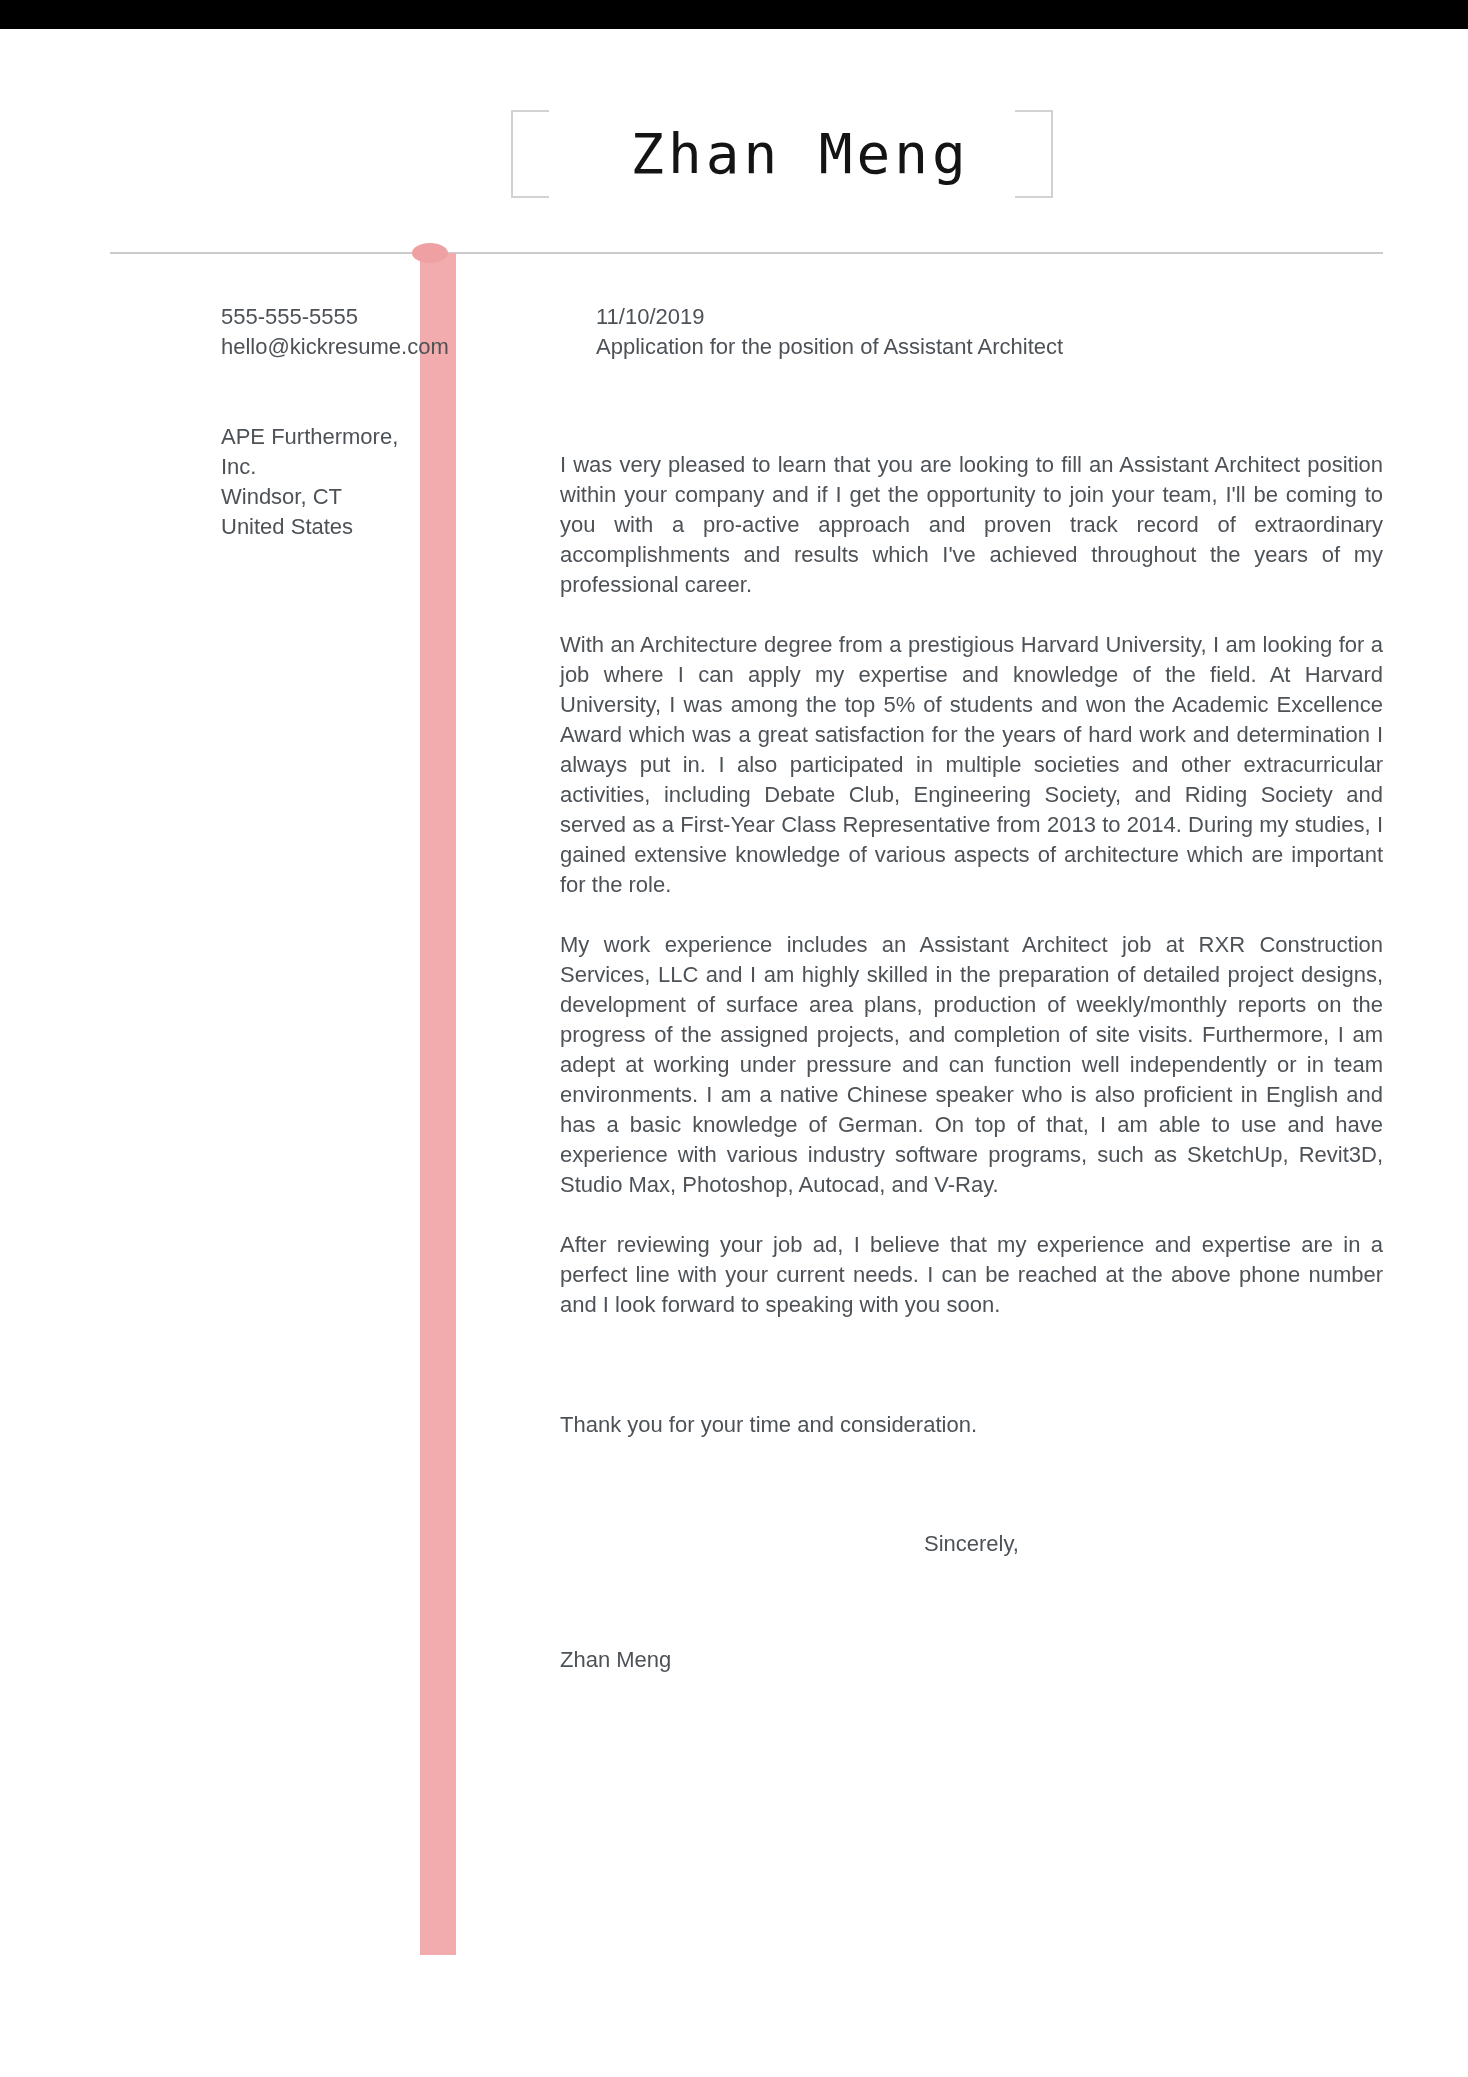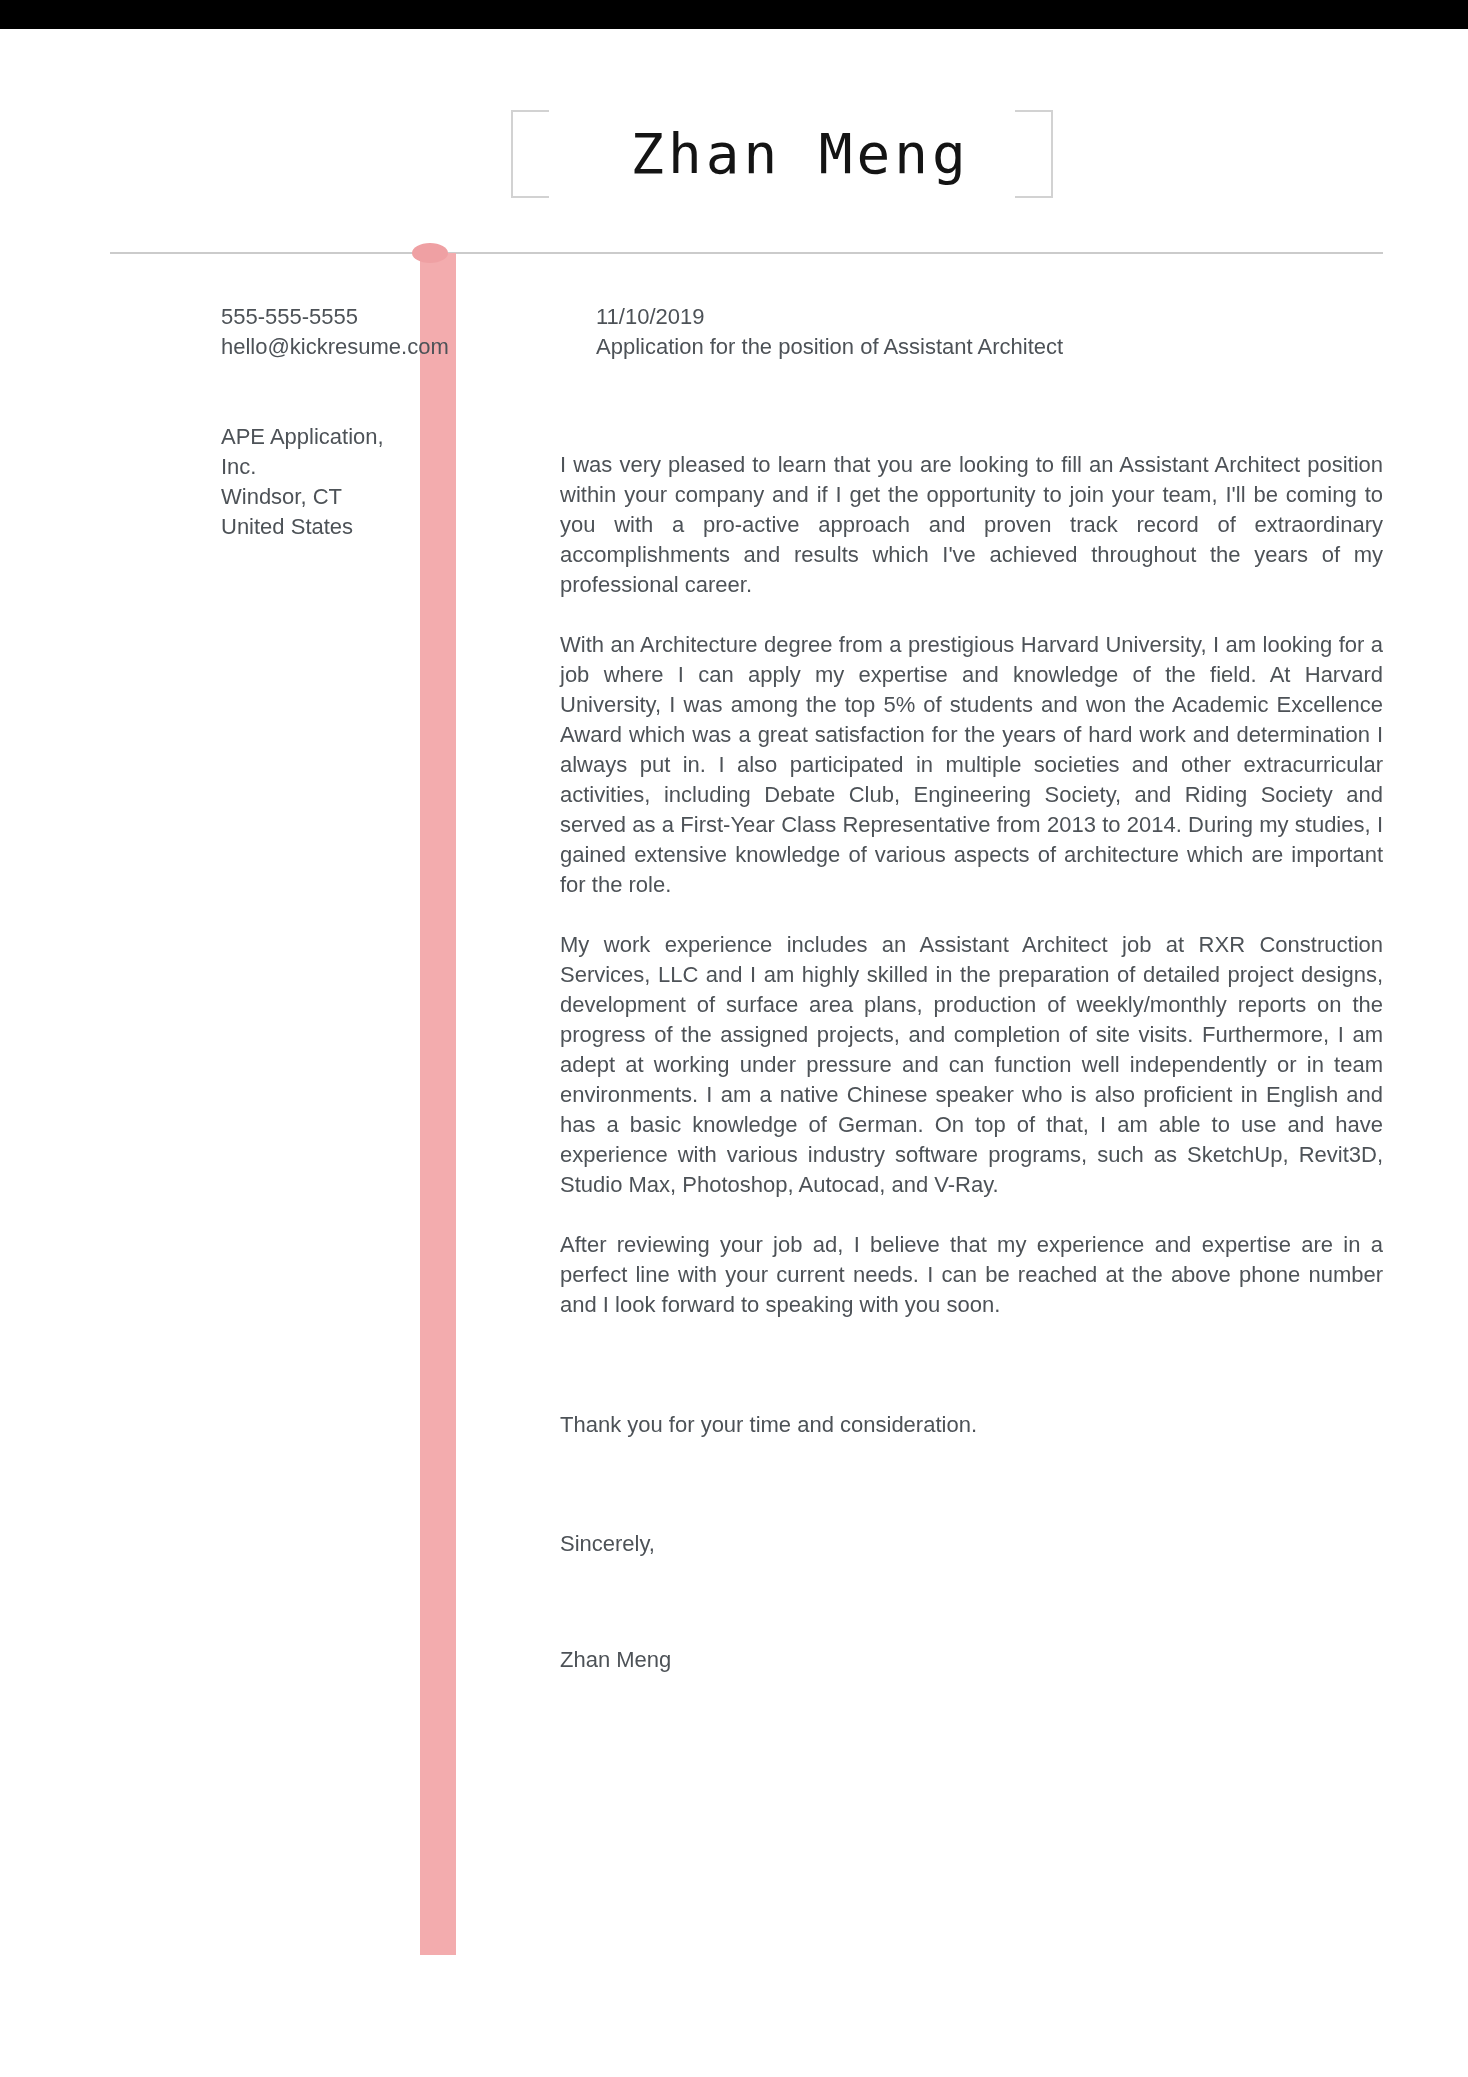--- a/index.html
+++ b/index.html
@@ -107,21 +107,21 @@
     font-size: 22px;
     line-height: 30px;
   }
   .date-block { margin-bottom: 88px; }
   .salutation { margin: 0 0 60px; }
   p.para {
     margin: 0 0 30px;
     text-align: justify;
   }
   .thanks   { margin: 90px 0 0; }
-  .closing  { margin: 89px 0 0; }
+  .closing  { margin: 89px 0 0; text-align: center; }
   .signature{ margin: 86px 0 0; }
 </style>
 </head>
 <body>
 
 <div class="page">
 
   <div class="top-bar"></div>
 
   <header class="header">
@@ -135,21 +135,21 @@
   <div class="h-rule"></div>
   <div class="timeline-dot"></div>
   <div class="v-rule"></div>
 
   <aside class="left-col">
     <div class="contact">
       <div>555-555-5555</div>
       <div>hello@kickresume.com</div>
     </div>
     <div class="recipient">
-      <div>APE Application, Inc.</div>
+      <div>APE Furthermore, Inc.</div>
       <div>Windsor, CT</div>
       <div>United States</div>
     </div>
   </aside>
 
   <main class="right-col">
     <div class="date-block">
       <div>11/10/2019</div>
       <div>Application for the position of Assistant Architect</div>
     </div>

